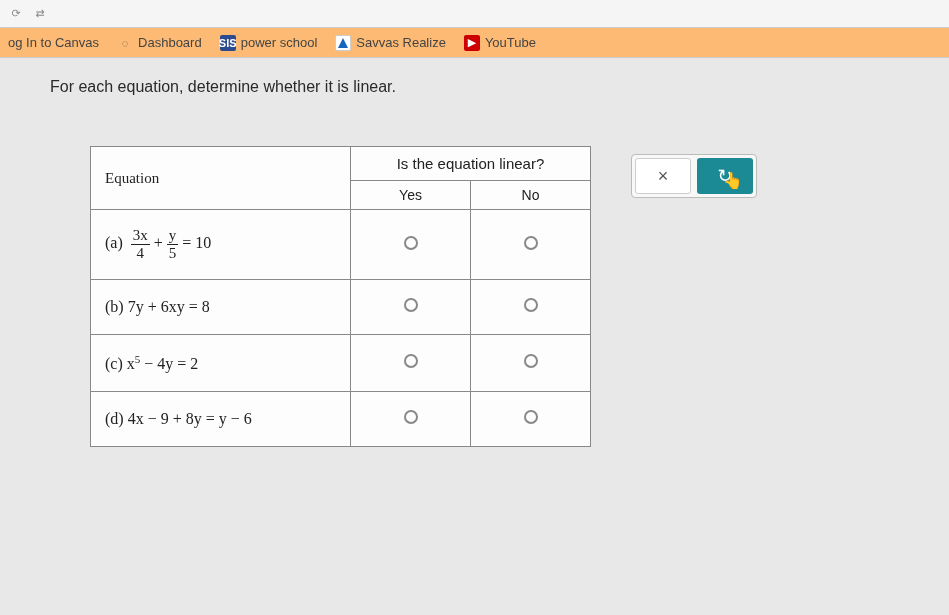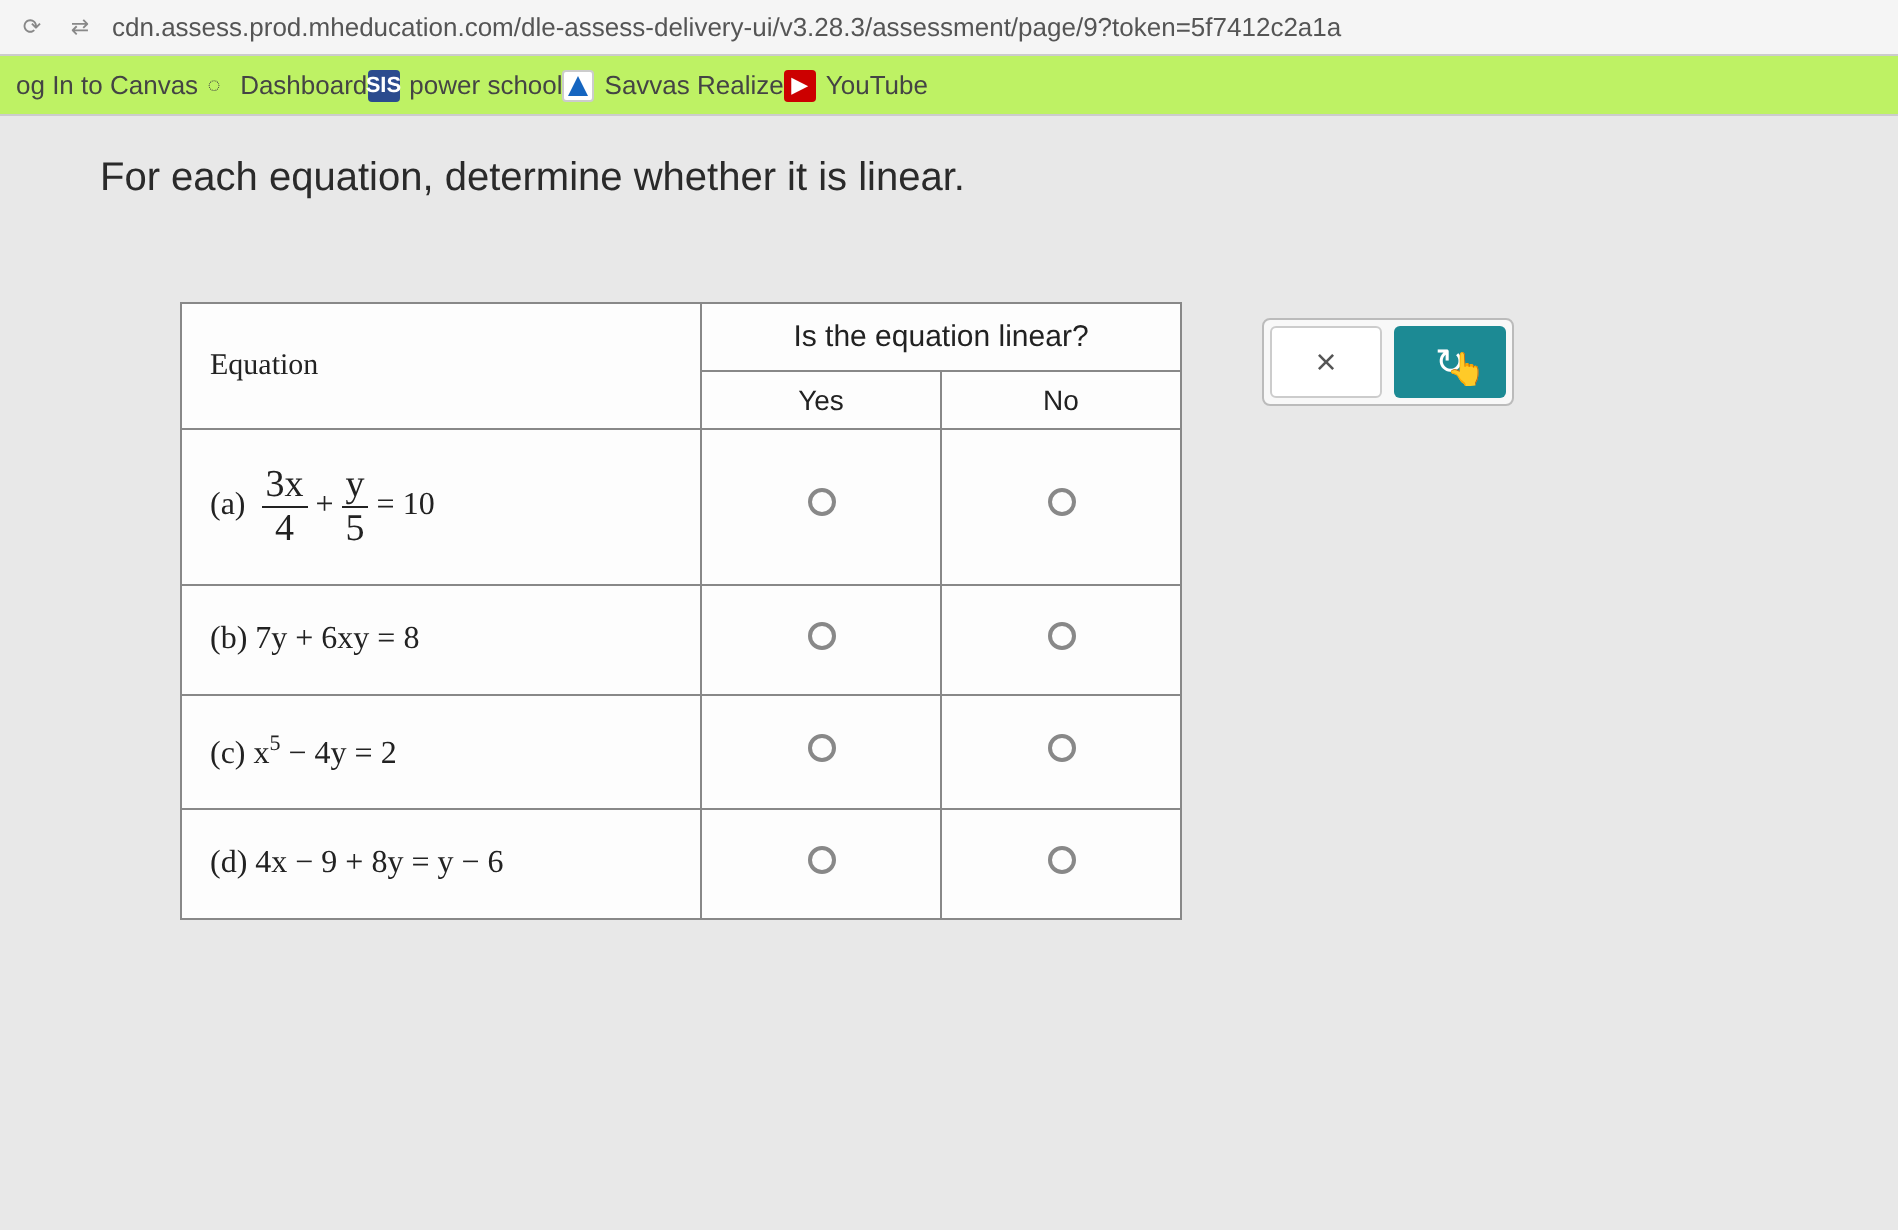--- a/index.html
+++ b/index.html
@@ -25,47 +25,48 @@
     .url-bar .site-icon {
       width: 16px; height: 16px;
       display: inline-flex;
       align-items: center;
       justify-content: center;
       font-size: 11px;
       color: #888;
     }
     .bookmarks {
       height: 30px;
-      background: #bef264;
+      background: #fdba74;
       border-bottom: 1px solid #ccc;
       display: flex;
       align-items: center;
       padding: 0 8px;
       font-size: 13px;
+      gap: 18px;
       color: #444;
     }
     .bookmark {
       display: inline-flex;
       align-items: center;
       gap: 5px;
       cursor: pointer;
     }
     .bookmark .bm-icon {
       width: 16px; height: 16px;
       display: inline-flex;
       align-items: center;
       justify-content: center;
       font-size: 11px;
       border-radius: 2px;
     }
     .content {
       padding: 20px 50px;
     }
     .question {
-      font-size: 20px;
+      font-size: 16px;
       font-weight: 500;
       color: #2a2a2a;
       margin-bottom: 50px;
     }
     .main-row {
       display: flex;
       align-items: flex-start;
       gap: 40px;
     }
     .eq-table {
@@ -102,21 +103,21 @@
       width: 14px; height: 14px;
       border: 2px solid #888;
       border-radius: 50%;
       display: inline-block;
       cursor: pointer;
     }
     .frac {
       display: inline-block;
       text-align: center;
       vertical-align: middle;
-      font-size: 19px;
+      font-size: 15px;
       line-height: 1;
     }
     .frac .num { display: block; border-bottom: 1px solid #222; padding: 0 2px 1px; }
     .frac .den { display: block; padding: 1px 2px 0; }
     .sup { font-size: 11px; vertical-align: super; }
     .controls {
       display: flex;
       gap: 6px;
       border: 1px solid #bbb;
       background: #f8f8f8;
@@ -147,21 +148,20 @@
     .bm-savvas { background:#fff; border:1px solid #ccc; }
     .bm-yt { background:#cc0000; color:#fff; font-size:9px; }
     .bm-login { background:#fff; border:1px solid #ccc; }
   </style>
 </head>
 <body>
 
 <div class="url-bar">
   <span class="site-icon">⟳</span>
   <span class="site-icon">⇄</span>
-  <span>cdn.assess.prod.mheducation.com/dle-assess-delivery-ui/v3.28.3/assessment/page/9?token=5f7412c2a1a</span>
 </div>
 
 <div class="bookmarks">
   <span class="bookmark">
     <span>og In to Canvas</span>
   </span>
   <span class="bookmark">
     <span class="bm-icon">◌</span>
     <span>Dashboard</span>
   </span>

